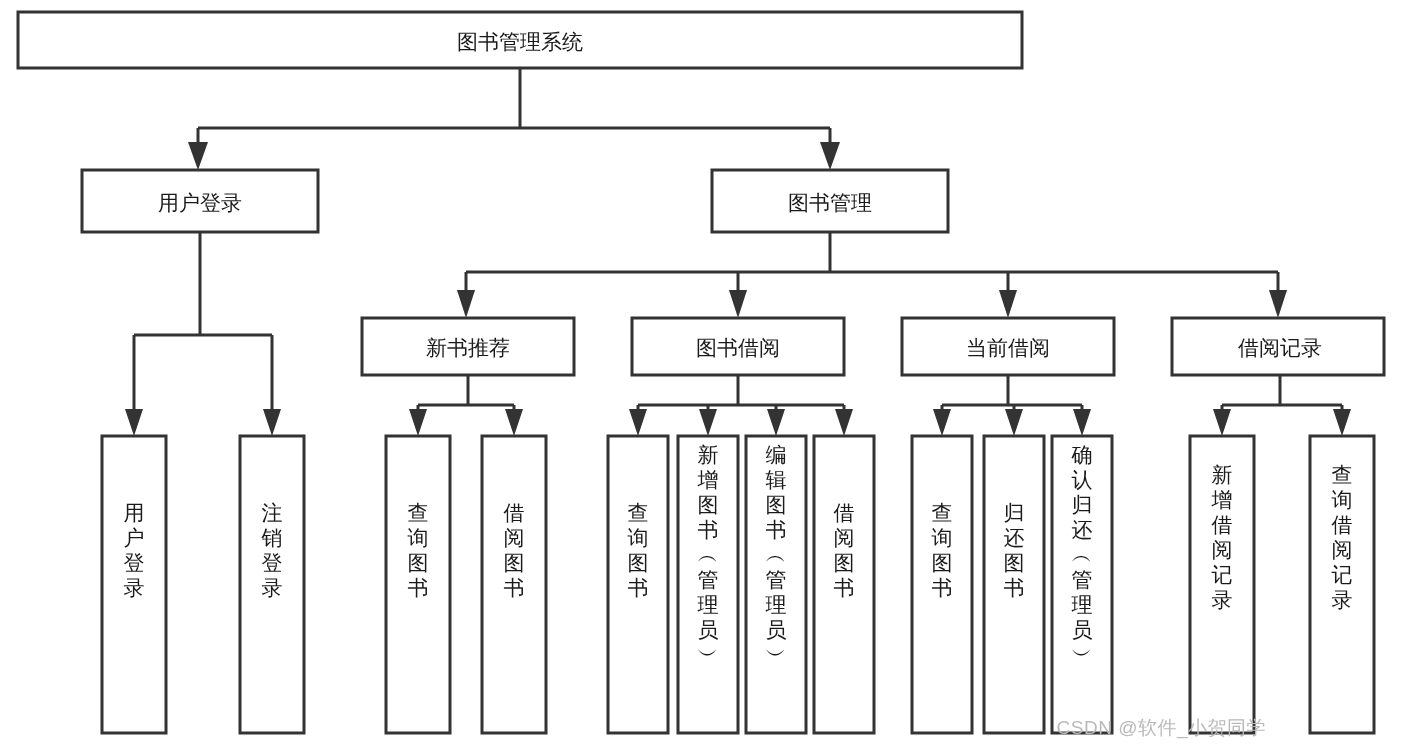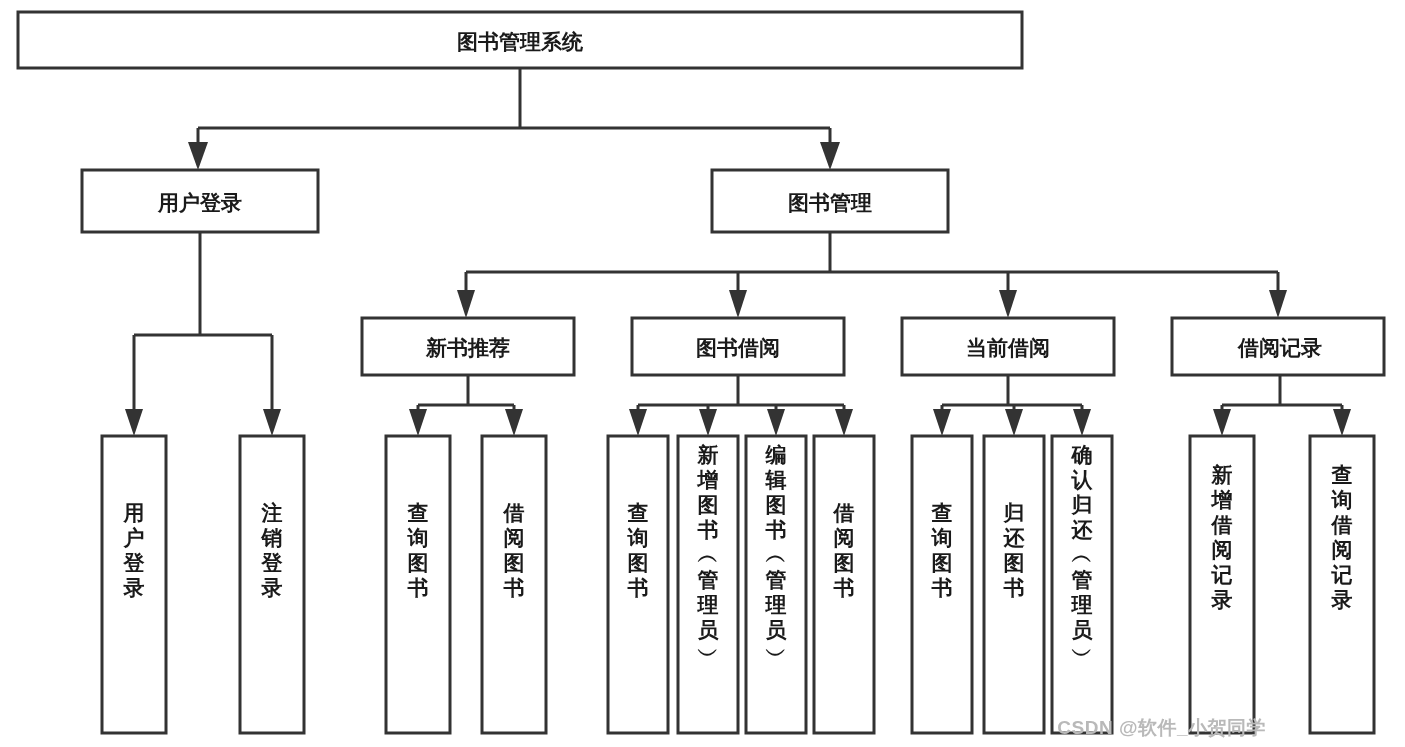--- a/index.html
+++ b/index.html
@@ -13,21 +13,20 @@
     font-family: "Liberation Sans", "DejaVu Sans", sans-serif;
     overflow: hidden;
     position: relative;
   }
   #diagram-root {
     position: absolute;
     left: 0;
     top: 0;
     width: 1274px;
     height: 747px;
-    font-weight: bold;
   }
   svg.flow {
     display: block;
     width: 1405px;
     height: 747px;
   }
   .node-rect {
     fill: #ffffff;
     stroke: #333333;
     stroke-width: 3;

